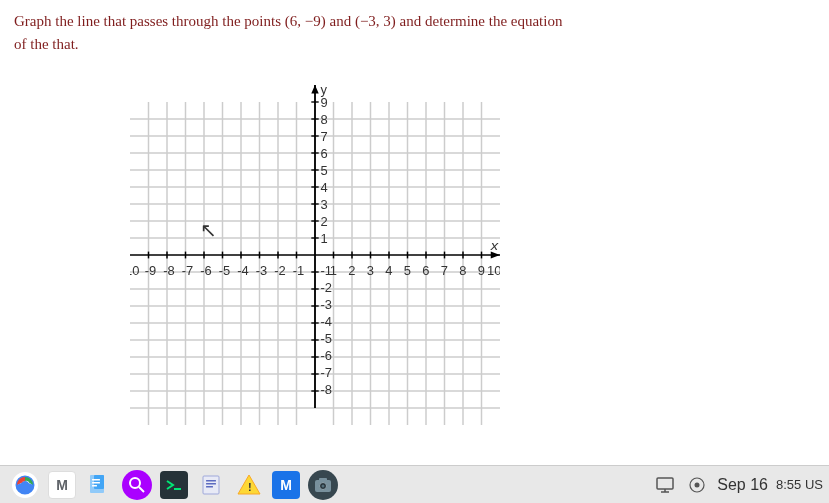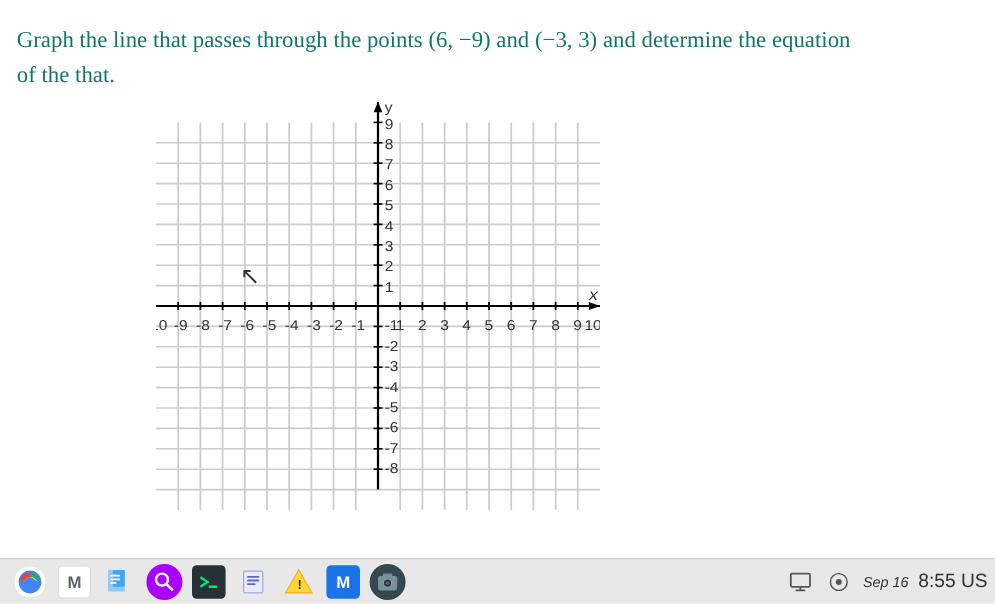--- a/index.html
+++ b/index.html
@@ -8,26 +8,26 @@
       height: 503px;
       background: #ffffff;
       font-family: Georgia, 'Times New Roman', serif;
       overflow: hidden;
       position: relative;
     }
 
     
     #problem-text {
       position: absolute;
-      top: 20px;
+      top: 10px;
       left: 14px;
       width: 800px;
-      font-size: 19px;
+      font-size: 15px;
       line-height: 1.5;
-      color: #0f766e;
+      color: #7f1d1d;
     }
 
     
     #graph-area {
       position: absolute;
       top: 85px;
       left: 130px;
       width: 370px;
       height: 340px;
     }
@@ -308,16 +308,16 @@
         <line x1="6" y1="17" x2="14" y2="17" stroke="#555" stroke-width="1.5"></line>
       </svg>
     </div>
 
     <div class="taskbar-icon-small">
       <svg width="16" height="16" viewBox="0 0 16 16">
         <circle cx="8" cy="8" r="7" fill="none" stroke="#555" stroke-width="1.2"></circle>
         <circle cx="8" cy="8" r="2.5" fill="#555"></circle>
       </svg>
     </div>
-    <span style="font-family:Arial; font-size:12px; color:#333;font-style:italic;">Sep 16</span>
-    <span style="font-family:Arial; font-size:16px; color:#333;">8:55 US</span>
+    <span style="font-family:Arial; font-size:16px; color:#333;">Sep 16</span>
+    <span style="font-family:Arial; font-size:13px; color:#333;">8:55 US</span>
   </div>
 </div>
 
 </body></html>

